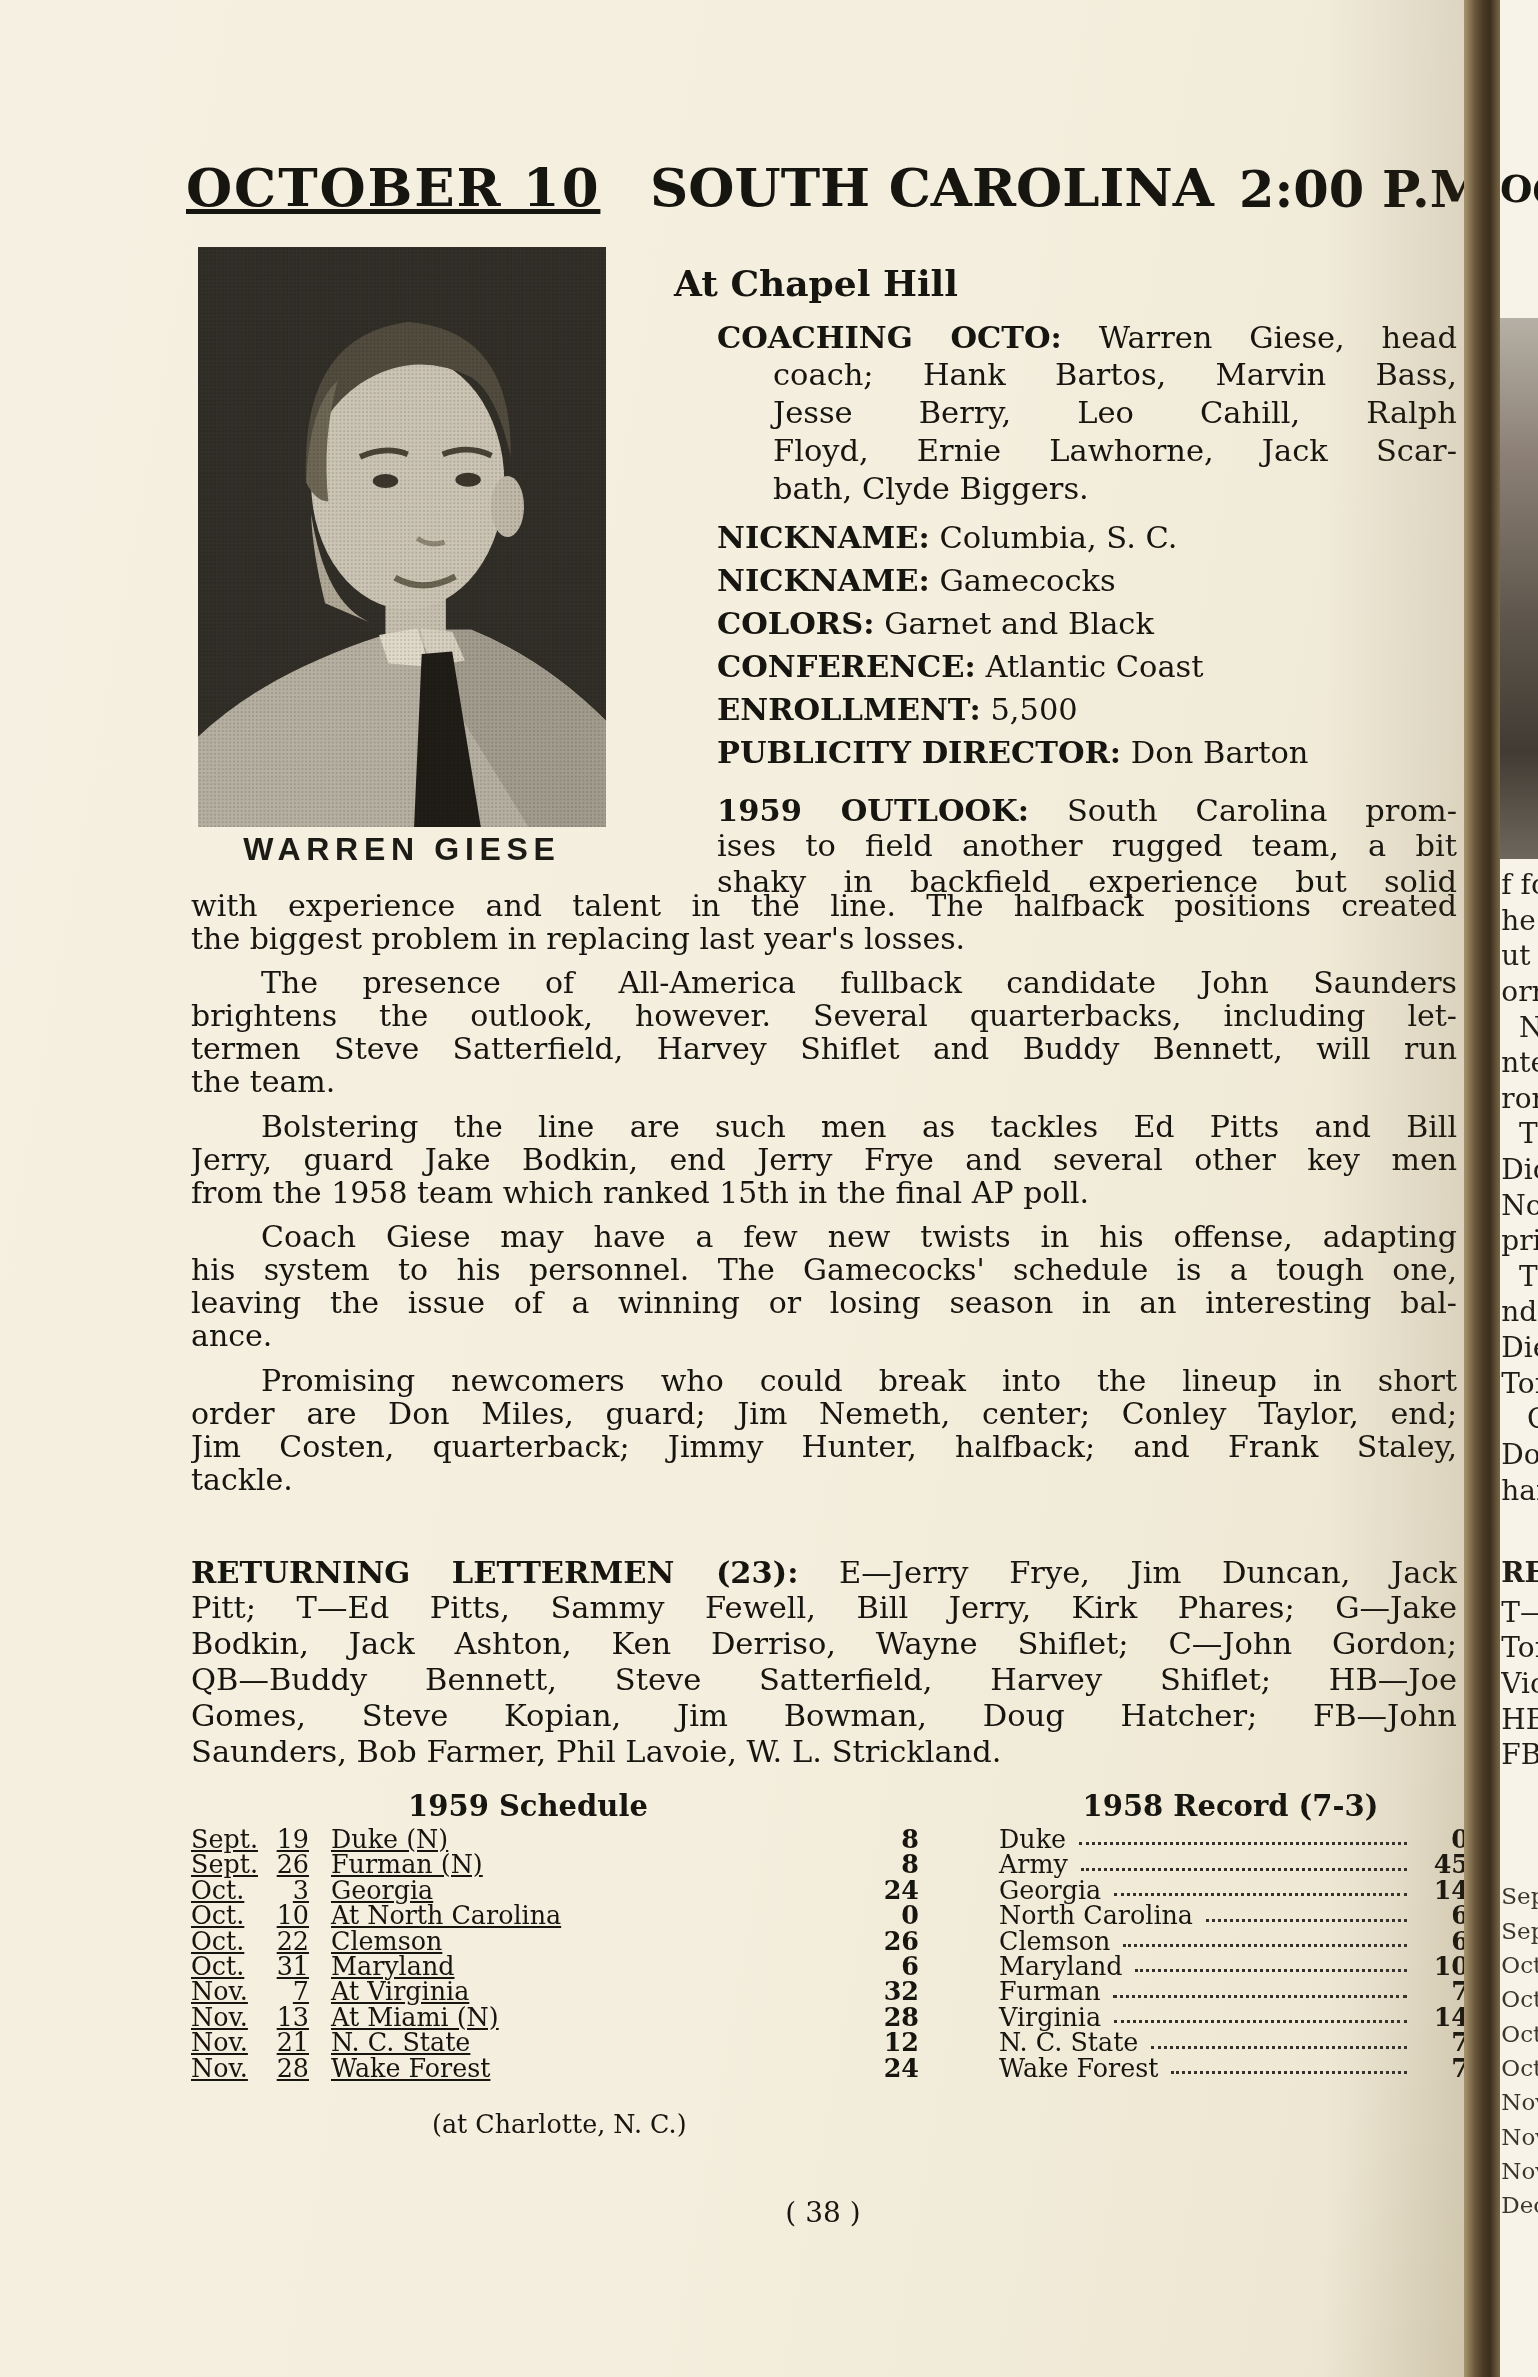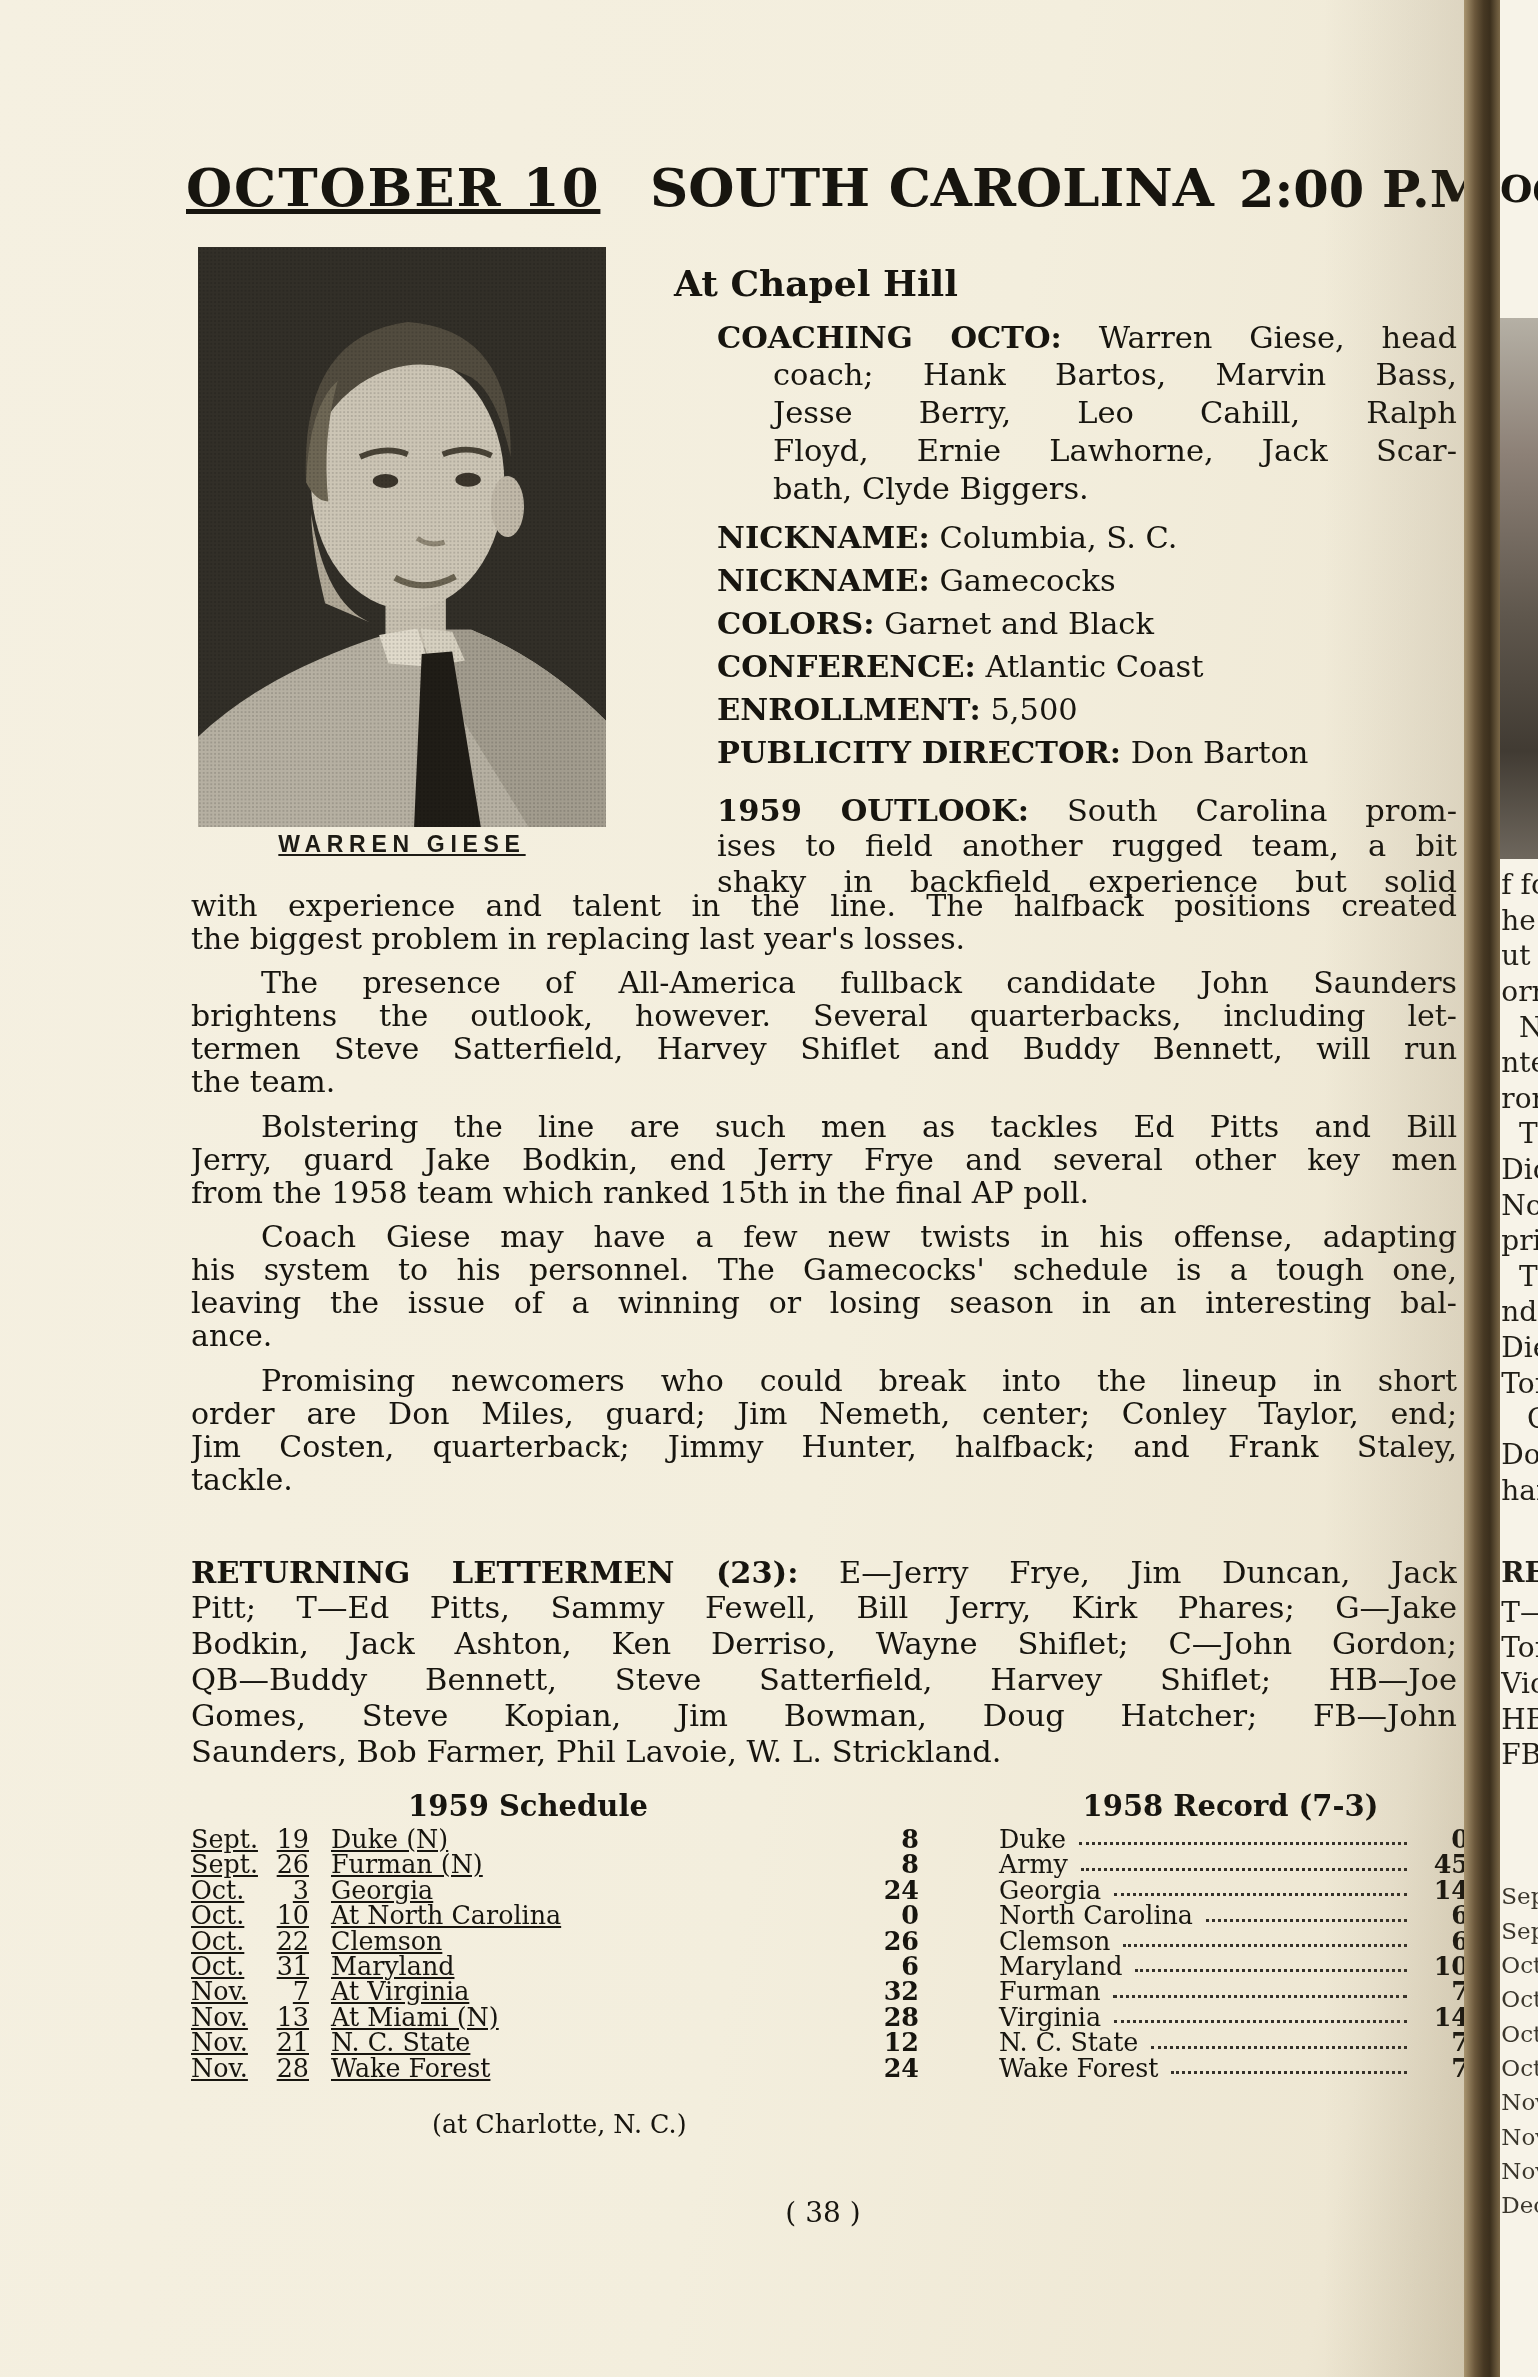--- a/index.html
+++ b/index.html
@@ -11,21 +11,21 @@
   .h-date{left:186px;top:156px;font-size:53px;font-weight:bold;letter-spacing:1.9px;text-decoration:underline;}
   .h-opp{left:650px;top:156px;font-size:53px;font-weight:bold;}
   .h-time{left:1239px;top:159px;font-size:51px;font-weight:bold;}
   .h-loc{left:674px;top:234px;font-size:36px;font-weight:bold;margin-top:28px;}
   
   .photo{left:198px;top:247px;width:408px;height:580px;background:#343129;}
   .photo svg{display:block;width:100%;height:100%;}
   .halftone{left:198px;top:247px;width:408px;height:580px;pointer-events:none;
             background-image:radial-gradient(rgba(0,0,0,.16) 0.6px,transparent 1px);background-size:3.8px 3.8px;}
   .caption{left:198px;top:831px;width:408px;text-align:center;font-family:"Liberation Sans","DejaVu Sans",sans-serif;
-           font-size:23px;font-weight:bold;letter-spacing:5.7px;color:#1d1b15;text-decoration:underline;}
+           font-size:32px;font-weight:bold;letter-spacing:5.7px;color:#1d1b15;}
   
   .info{left:717px;top:318px;width:740px;font-size:30.5px;}
   .iline{height:38px;line-height:38px;overflow:hidden;white-space:nowrap;}
   .jl{text-align:justify;white-space:normal;}
   .jl::after{content:"";display:inline-block;width:100%;}
   .ind{padding-left:56px;}
   .facts{margin-top:7.6px;}
   .fact{height:43px;line-height:43px;white-space:nowrap;}
   .b{font-weight:bold;}
   .outlook{margin-top:18px;}

